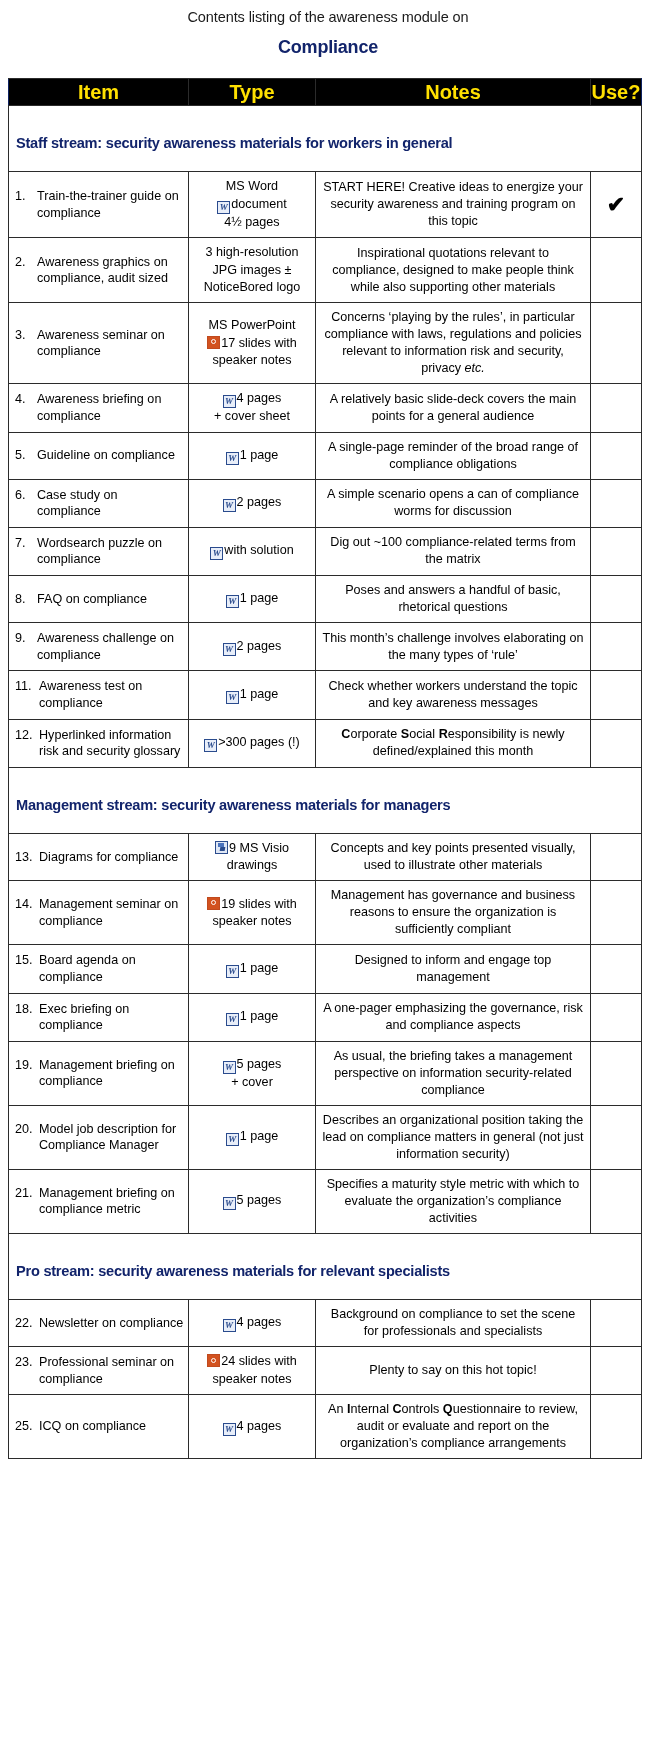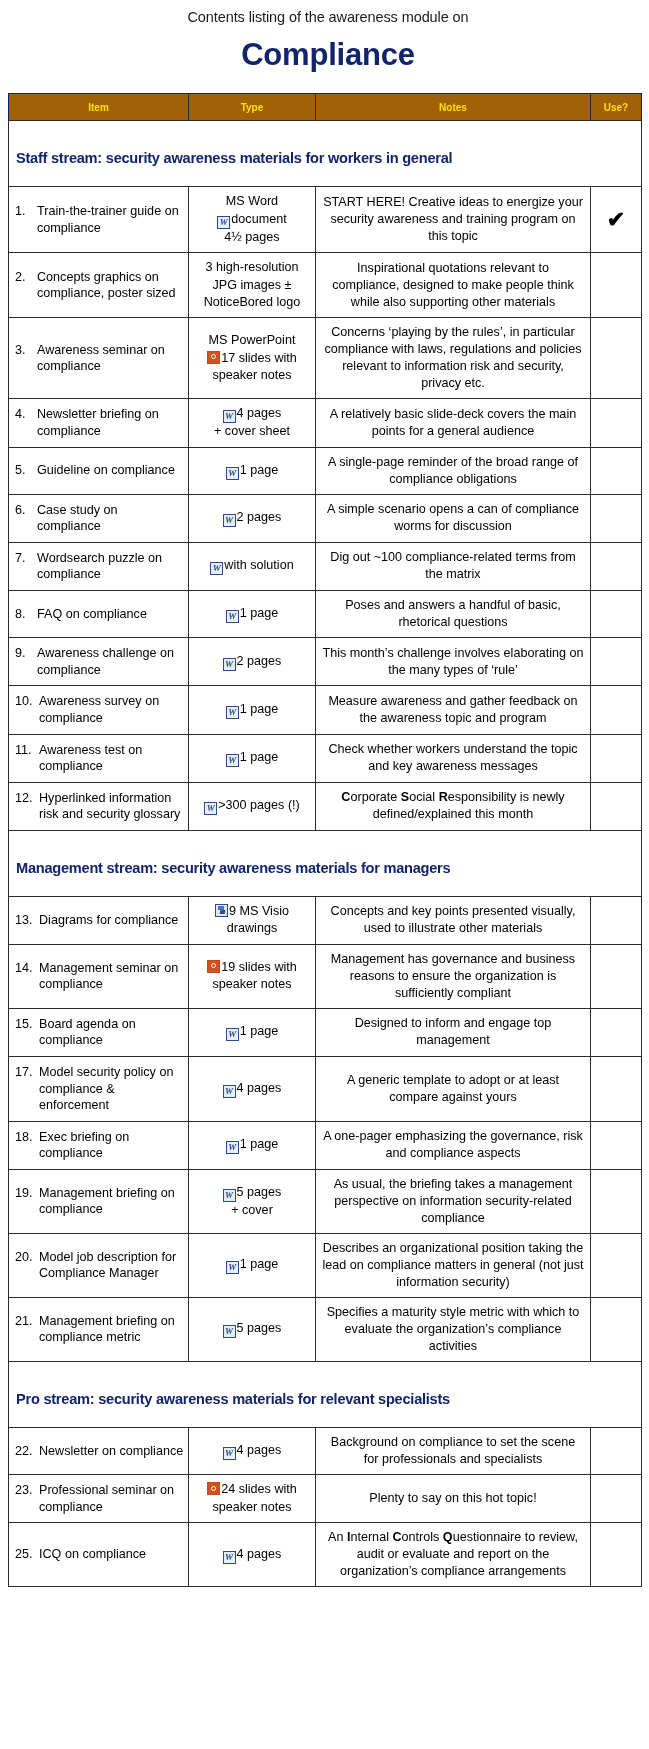--- a/index.html
+++ b/index.html
@@ -25,21 +25,21 @@
     padding-top: 9px;
     padding-left: 7px;
   }
   .subtitle {
     font-size: 14.5px;
     color: #1a1a1a;
     line-height: 1.2;
     letter-spacing: -0.1px;
   }
   .main-title {
-    font-size: 31px;
+    font-size: 18px;
     font-weight: bold;
     color: #12246b;
     margin-top: 11px;
     letter-spacing: -0.2px;
   }
   
   .tbl {
     margin: 20px 8px 0 8px;
     width: 633px;
     border-collapse: collapse;
@@ -50,24 +50,24 @@
     padding: 0;
     vertical-align: middle;
   }
   
   col.c-item { width: 180px; }
   col.c-type { width: 127px; }
   col.c-notes { width: 275px; }
   col.c-use { width: 51px; }
 
   thead th {
-    background: #a16207;
+    background: #000000;
     color: #ffe000;
     font-weight: bold;
-    font-size: 10px;
+    font-size: 20px;
     text-align: center;
     height: 26px;
     border-color: #0e2161;
     border-left: 1px solid #ffe000;
     border-right: 1px solid #ffe000;
   }
   thead th.first { border-left: 1px solid #0e2161; }
   thead th.last  { border-right: 1px solid #0e2161; margin-top: 24px; }
 
   
@@ -188,21 +188,21 @@
   }
   .ficon-visio .g::after {
     content: "";
     position: absolute;
     left: 4px; top: 5.5px;
     width: 5px; height: 4px;
     background: #2a4b8d;
     transform: skewX(-10deg);
   }
   .nowrap { white-space: nowrap; }
-  .ital { }
+  .ital { font-style: italic; }
   .bld { font-weight: bold; }
 </style>
 </head>
 <body>
 
 <div class="page">
 
   <div class="title-block">
     <div class="subtitle">Contents listing of the awareness module on</div>
     <div class="main-title">Compliance</div>
@@ -239,21 +239,21 @@
             <div class="nowrap"><span class="ficon ficon-word"><span class="g">W</span></span>document</div>
             <div class="nowrap">4½ pages</div>
           </td>
           <td class="notes">START HERE!  Creative ideas to energize your security awareness and training program on this topic</td>
           <td class="use"><span class="tick">✔</span></td>
         </tr>
         <tr>
           <td class="item">
             <div class="item-inner">
               <span class="num">2.</span>
-              <span class="item-text">Concepts graphics on compliance, poster sized</span>
+              <span class="item-text">Awareness graphics on compliance, audit sized</span>
             </div>
           </td>
           <td class="type">
             <div class="nowrap">3 high-resolution</div>
             <div class="nowrap">JPG images ±</div>
             <div class="nowrap">NoticeBored logo</div>
           </td>
           <td class="notes">Inspirational quotations relevant to compliance, designed to make people think while also supporting other materials</td>
           <td class="use"></td>
         </tr>
@@ -269,21 +269,21 @@
             <div class="nowrap"><span class="ficon ficon-ppt"><span class="g"></span></span>17 slides with</div>
             <div class="nowrap">speaker notes</div>
           </td>
           <td class="notes">Concerns ‘playing by the rules’, in particular compliance with laws, regulations and policies relevant to information risk and security, privacy <span class="ital">etc.</span></td>
           <td class="use"></td>
         </tr>
         <tr>
           <td class="item">
             <div class="item-inner">
               <span class="num">4.</span>
-              <span class="item-text">Newsletter briefing on compliance</span>
+              <span class="item-text">Awareness briefing on compliance</span>
             </div>
           </td>
           <td class="type">
             <div class="nowrap"><span class="ficon ficon-word"><span class="g">W</span></span>4 pages</div>
             <div class="nowrap">+ cover sheet</div>
           </td>
           <td class="notes">A relatively basic slide-deck covers the main points for a general audience</td>
           <td class="use"></td>
         </tr>
         <tr>
@@ -347,33 +347,20 @@
           </td>
           <td class="type">
             <div class="nowrap"><span class="ficon ficon-word"><span class="g">W</span></span>2 pages</div>
           </td>
           <td class="notes">This month’s challenge involves elaborating on the many types of ‘rule’</td>
           <td class="use"></td>
         </tr>
         <tr>
           <td class="item">
             <div class="item-inner">
-              <span class="num wide">10.</span>
-              <span class="item-text">Awareness survey on compliance</span>
-            </div>
-          </td>
-          <td class="type">
-            <div class="nowrap"><span class="ficon ficon-word"><span class="g">W</span></span>1 page</div>
-          </td>
-          <td class="notes">Measure awareness and gather feedback on the awareness topic and program</td>
-          <td class="use"></td>
-        </tr>
-        <tr>
-          <td class="item">
-            <div class="item-inner">
               <span class="num wide">11.</span>
               <span class="item-text">Awareness test on compliance</span>
             </div>
           </td>
           <td class="type">
             <div class="nowrap"><span class="ficon ficon-word"><span class="g">W</span></span>1 page</div>
           </td>
           <td class="notes">Check whether workers understand the topic and key awareness messages</td>
           <td class="use"></td>
         </tr>
@@ -430,33 +417,20 @@
           </td>
           <td class="type">
             <div class="nowrap"><span class="ficon ficon-word"><span class="g">W</span></span>1 page</div>
           </td>
           <td class="notes">Designed to inform and engage top management</td>
           <td class="use"></td>
         </tr>
         <tr>
           <td class="item">
             <div class="item-inner">
-              <span class="num wide">17.</span>
-              <span class="item-text">Model security policy on compliance &amp; enforcement</span>
-            </div>
-          </td>
-          <td class="type">
-            <div class="nowrap"><span class="ficon ficon-word"><span class="g">W</span></span>4 pages</div>
-          </td>
-          <td class="notes">A generic template to adopt or at least compare against yours</td>
-          <td class="use"></td>
-        </tr>
-        <tr>
-          <td class="item">
-            <div class="item-inner">
               <span class="num wide">18.</span>
               <span class="item-text">Exec briefing on compliance</span>
             </div>
           </td>
           <td class="type">
             <div class="nowrap"><span class="ficon ficon-word"><span class="g">W</span></span>1 page</div>
           </td>
           <td class="notes">A one-pager emphasizing the governance, risk and compliance aspects</td>
           <td class="use"></td>
         </tr>

